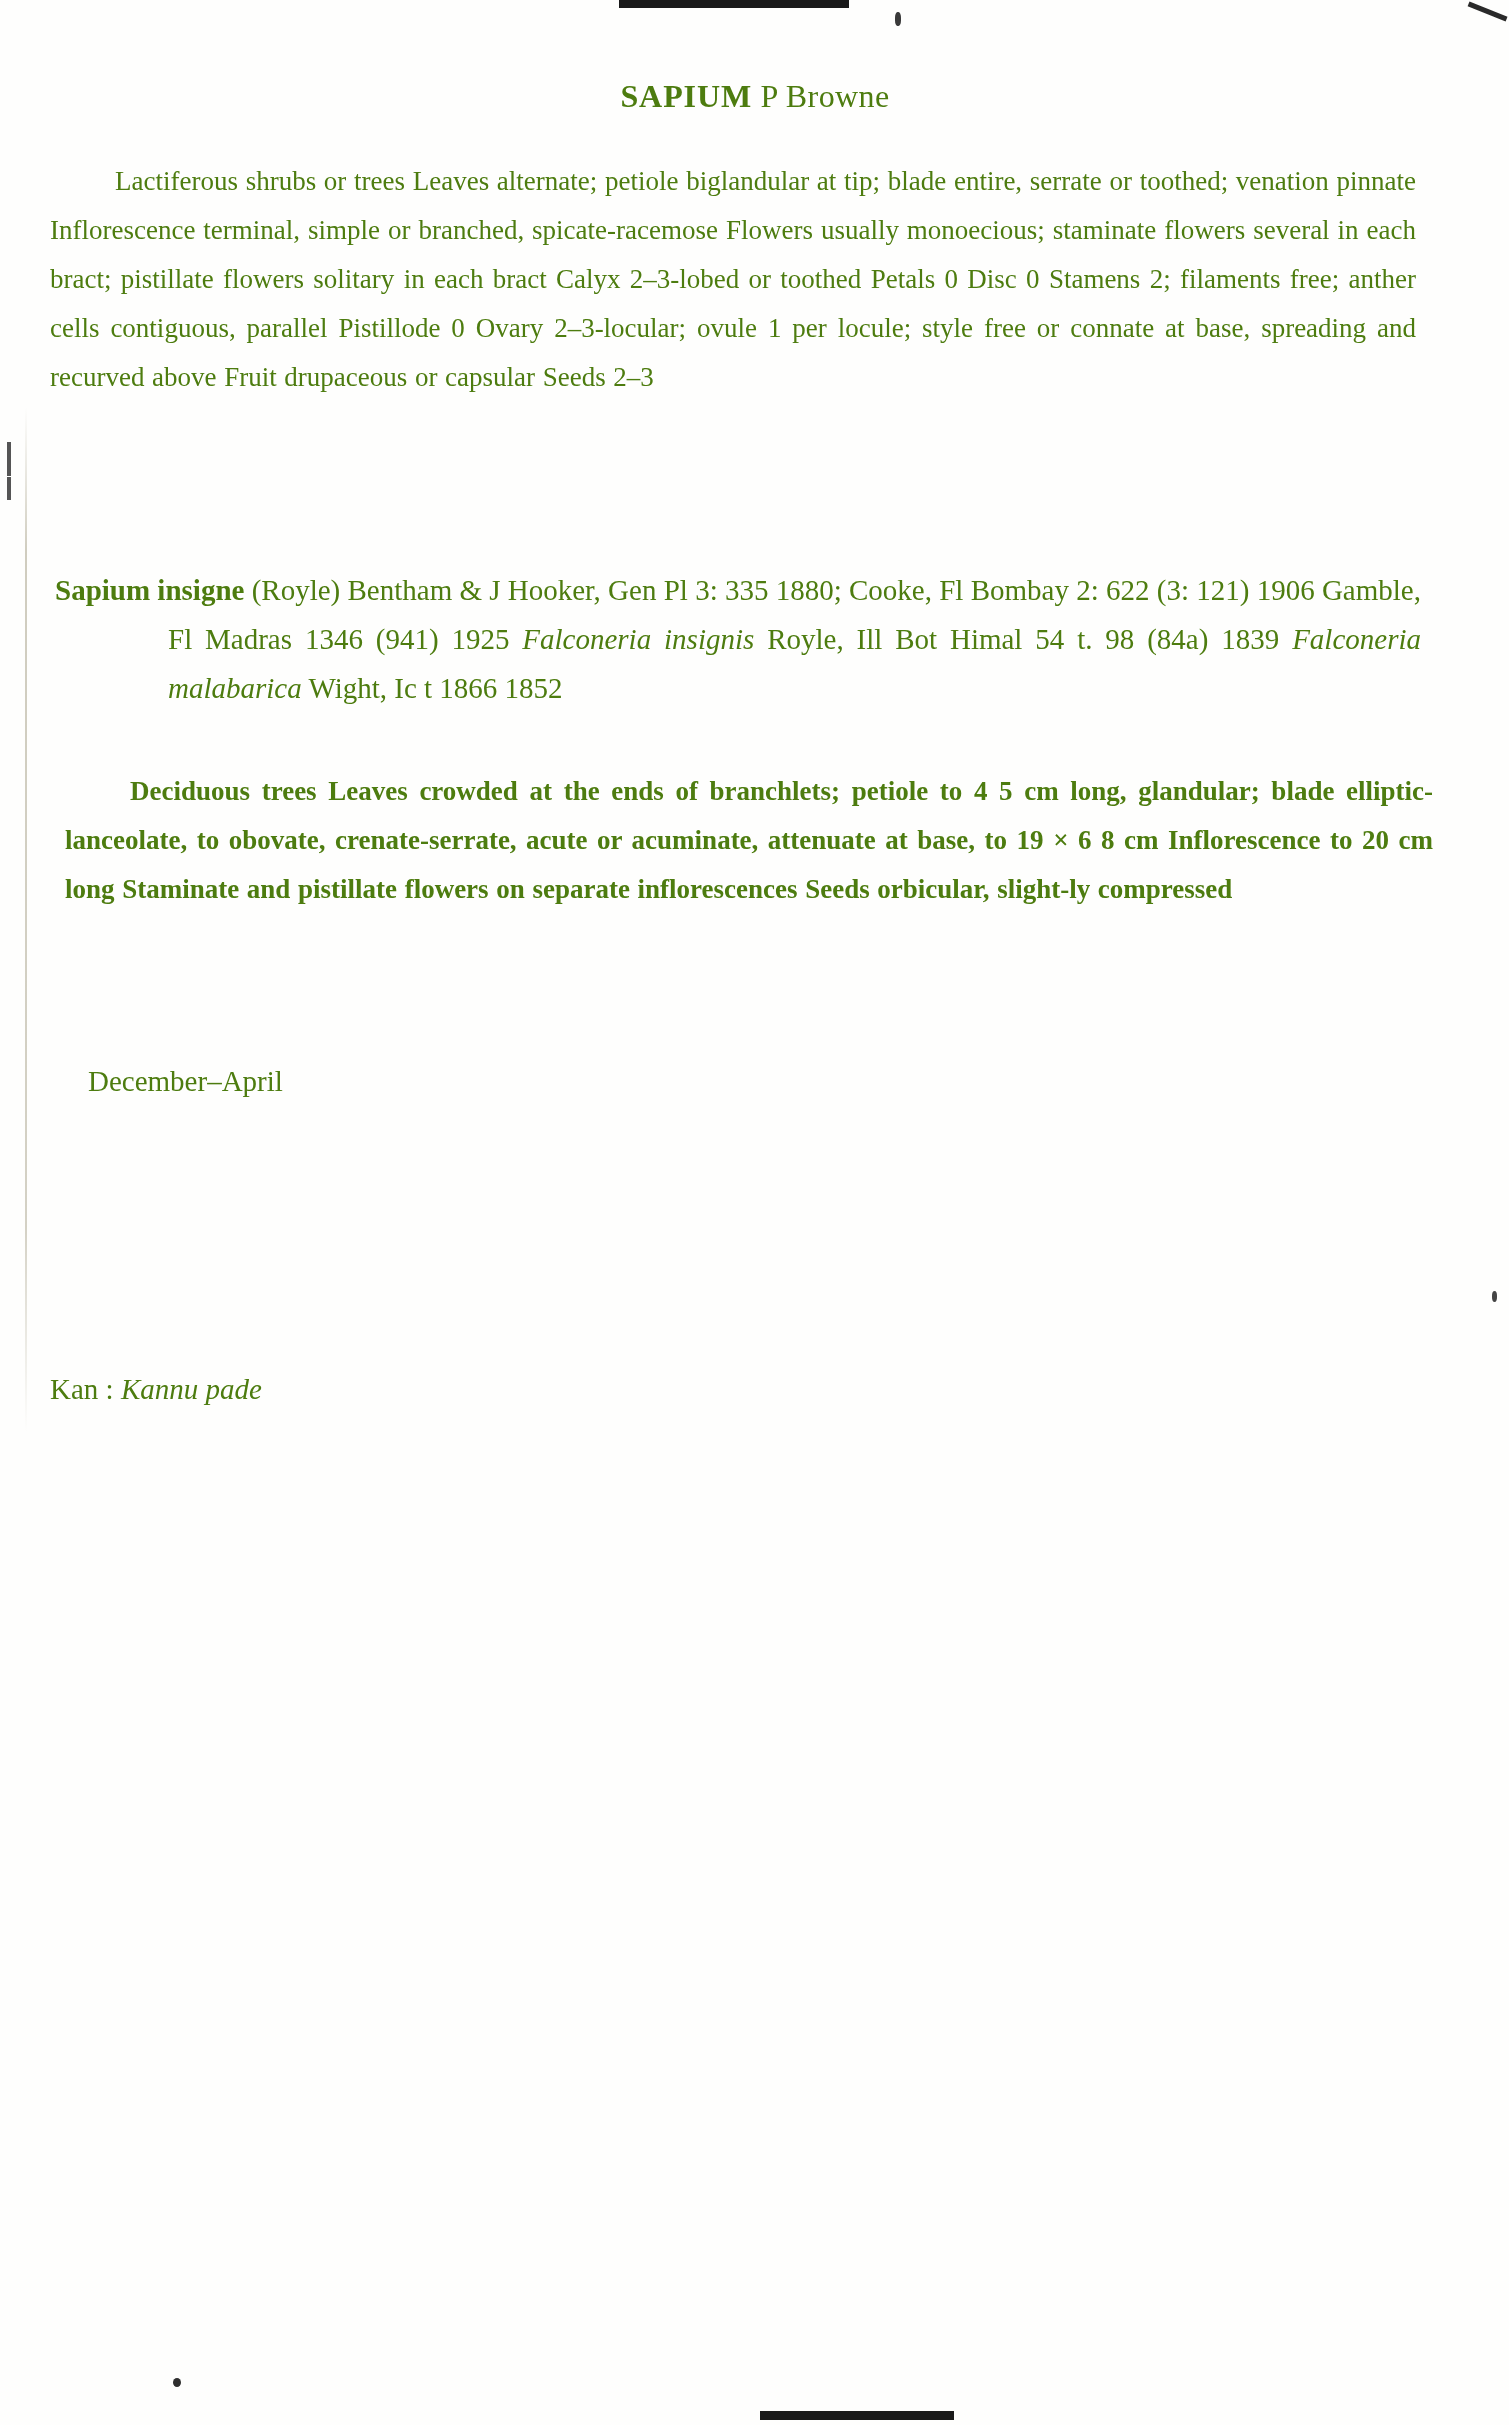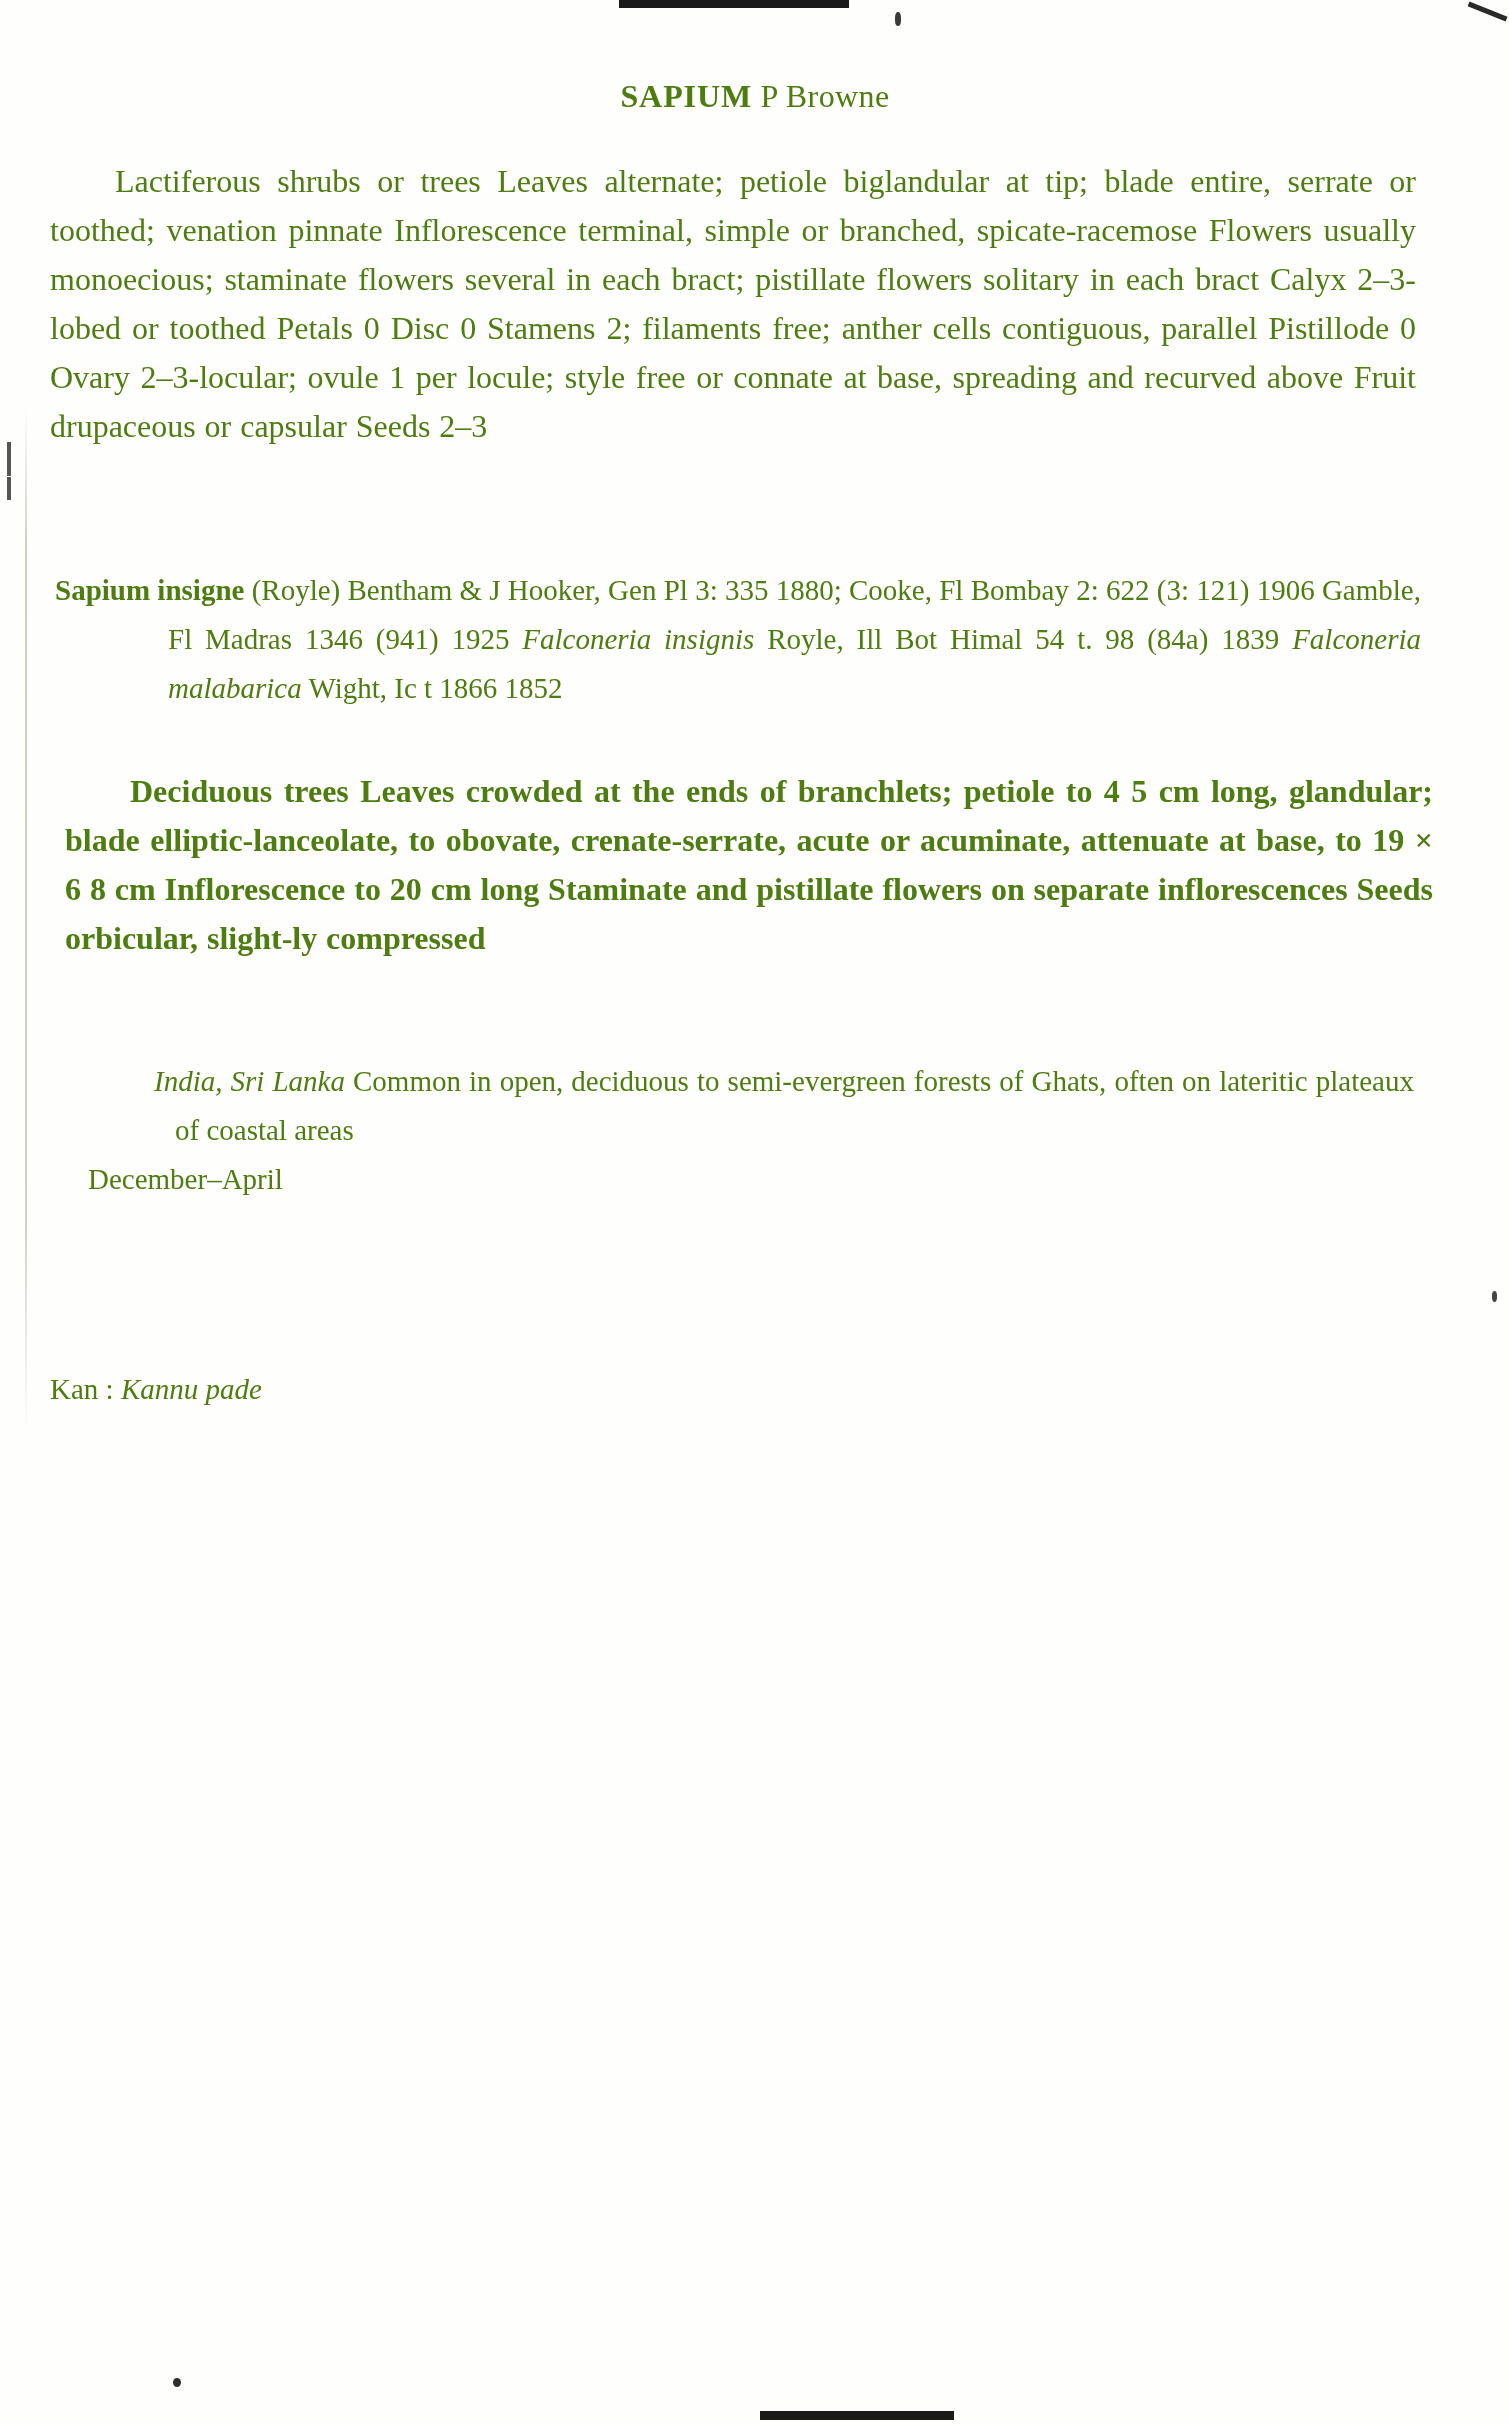--- a/index.html
+++ b/index.html
@@ -99,21 +99,21 @@
     font-weight: normal;
   }
   .genus-heading .gname {
     font-weight: bold;
     letter-spacing: 0.9px;
   }
 
   p.justified {
     text-align: justify;
     text-align-last: left;
-    font-size: 32px;
+    font-size: 27px;
     line-height: 49px;
     margin: 0;
     padding: 0;
     word-spacing: 0.9px;
   }
 
   .genus-desc {
     position: absolute;
     left: 50px;
     top: 157px;
@@ -223,21 +223,20 @@
 
   <div class="species-block">
     <p class="species-head"><span class="sp-name">Sapium insigne</span><span> (Royle) Bentham &amp; J  Hooker, Gen  Pl  3: 335  1880; Cooke, Fl  Bombay 2: 622 (3: 121)  1906  Gamble, Fl  Madras 1346 (941)  1925  </span><span class="syn">Falconeria insignis</span><span> Royle, Ill  Bot  Himal  54  t. 98 (84a)  1839  </span><span class="syn">Falconeria malabarica</span><span> Wight, Ic  t  1866  1852 </span></p>
   </div>
 
   <div class="species-desc">
     <p class="justified">Deciduous trees  Leaves crowded at the ends of branchlets; petiole to 4 5 cm long, glandular; blade elliptic-lanceolate,  to obovate, crenate-serrate, acute or acuminate, attenuate at base, to 19 × 6 8 cm  Inflorescence to 20 cm long  Staminate and pistillate flowers on separate inflorescences  Seeds orbicular, slight-ly compressed </p>
   </div>
 
   <div class="distribution">
-    <p class="dist-line"><span class="dist-region">India, Sri Lanka</span><span> Common in open, deciduous to semi-evergreen forests of Ghats, often on lateritic plateaux of coastal areas</span></p>
     <p class="flowering">December–April</p>
   </div>
 
 
   <div class="vernacular">
     <span>Kan : </span><span class="vn">Kannu pade</span>
   </div>
 
 </div>
 

